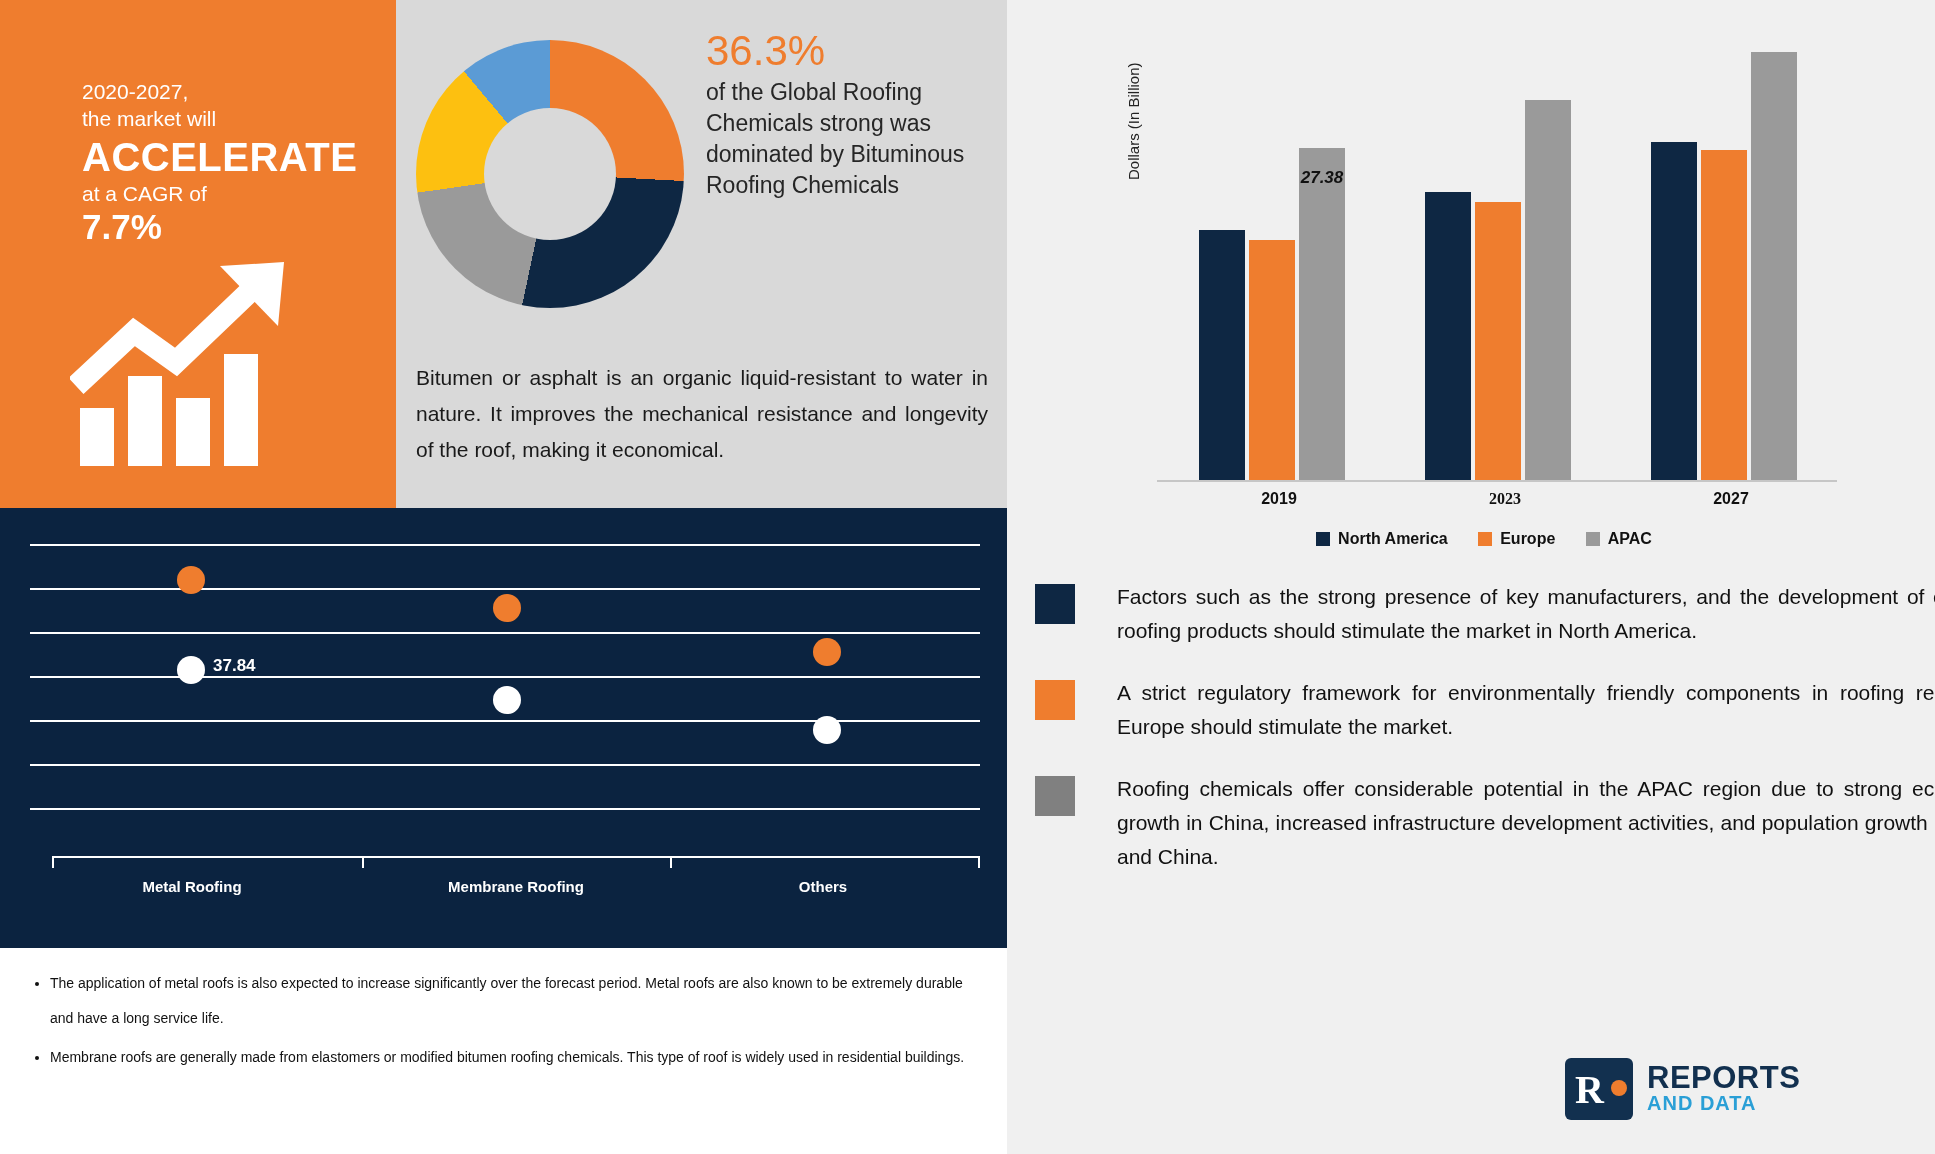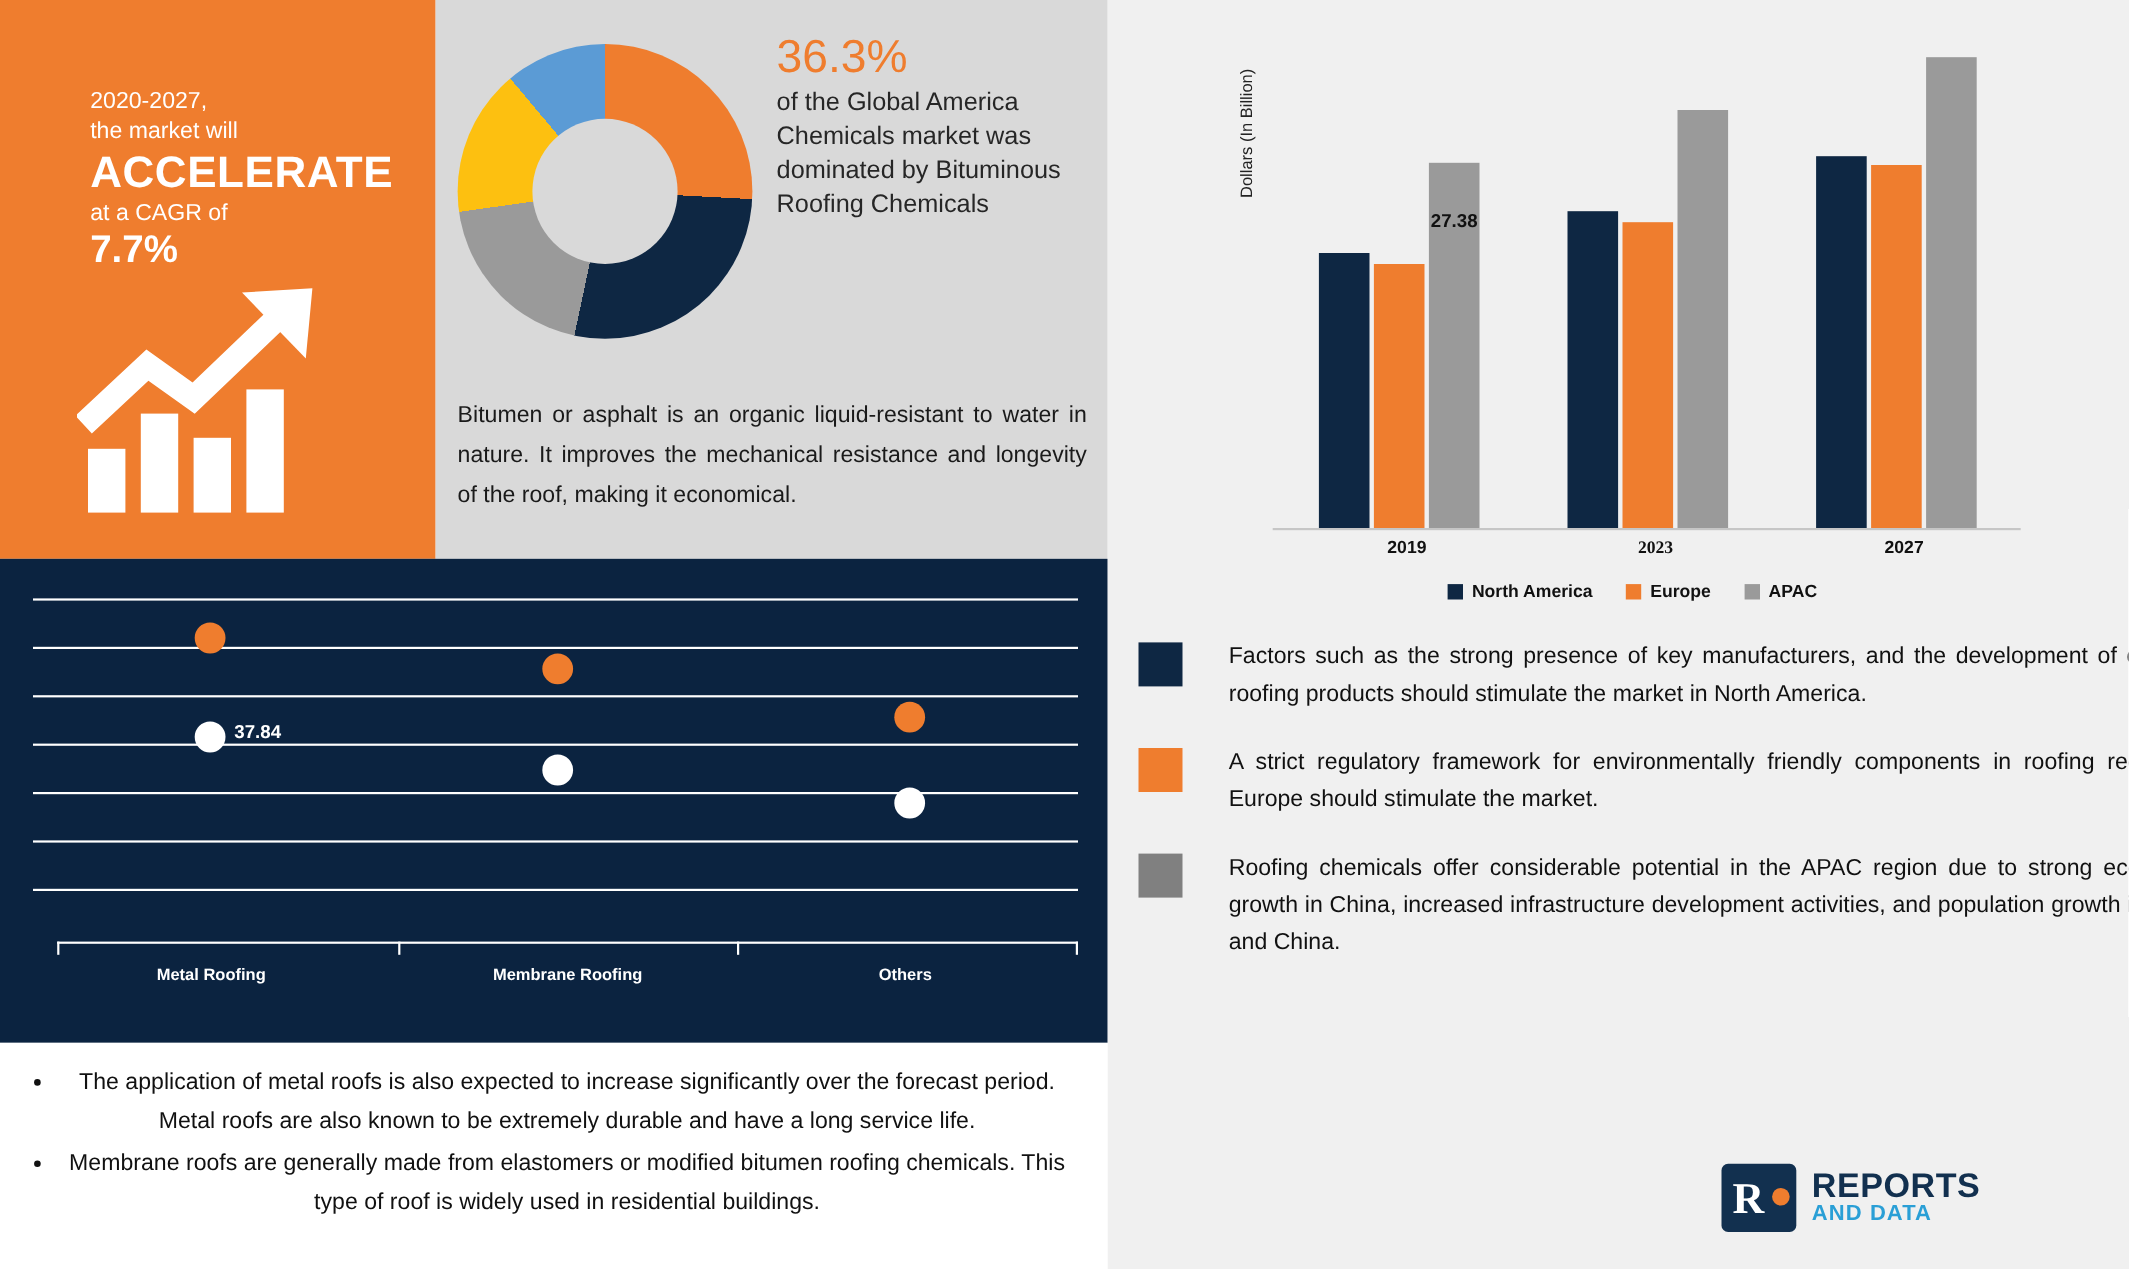--- a/index.html
+++ b/index.html
@@ -56,21 +56,21 @@
   .dot.o { background:#ef7d2e; }
   .dot.w { background:#ffffff; }
   .dot-label { position:absolute; color:#ffffff; font-size:17px; font-weight:700; }
   .cat-label { position:absolute; color:#ffffff; font-size:15px; font-weight:700; text-align:center; }
   .dot-legend { position:absolute; left:0; top:382px; width:1007px; text-align:center; color:#ffffff; font-size:16px; font-weight:700; }
   .dot-legend span.sw { display:inline-block; width:13px; height:13px; border-radius:50%; margin:0 8px 0 26px; vertical-align:middle;}
 
   
   .left-bullets { position:absolute; left:0; top:948px; width:1007px; height:206px; background:#ffffff; padding:18px 26px 0 26px; }
   .left-bullets ul { margin:0; padding-left:24px; }
-  .left-bullets li { font-size:21px; line-height:35px; color:#111; margin-bottom:4px; text-align:center; }
+  .left-bullets li { font-size:14px; line-height:35px; color:#111; margin-bottom:4px; text-align:left; }
 
   
   .right-col { position:absolute; left:1007px; top:0; width:928px; height:1154px; background:#f0f0f0; }
 
   .bar-area { position:absolute; left:40px; top:20px; width:870px; height:500px; }
   .y-axis-title { position:absolute; left:78px; top:160px; transform:rotate(-90deg); transform-origin:left top; font-size:15px; color:#222; white-space:nowrap;}
   .plot { position:absolute; left:110px; top:30px; width:680px; height:430px; }
   .bar { position:absolute; bottom:0; width:46px; }
   .bar.na { background:#0e2743; }
   .bar.eu { background:#ef7d2e; }
@@ -117,21 +117,21 @@
         <path d="M150 8 L214 4 L208 68 Z" fill="#ffffff"></path>
       </svg>
     </div>
 
     <div class="donut-panel">
       <div class="donut-wrap">
         <div class="donut"></div>
       </div>
       <div class="donut-right">
         <div class="pct">36.3%</div>
-        <div class="pct-desc">of the Global America Chemicals market was dominated by Bituminous Roofing Chemicals</div>
+        <div class="pct-desc">of the Global Roofing Chemicals strong was dominated by Bituminous Roofing Chemicals</div>
       </div>
       <div class="bitumen-text">Bitumen or asphalt is an organic liquid-resistant to water in nature. It improves the mechanical resistance and longevity of the roof, making it economical.</div>
     </div>
 
     <div class="navy">
       <div class="dot-chart">
         <div class="gridline" style="top:18px;"></div>
         <div class="gridline" style="top:62px;"></div>
         <div class="gridline" style="top:106px;"></div>
         <div class="gridline" style="top:150px;"></div>
@@ -180,21 +180,21 @@
 
         <div class="bar na" style="left:268px; height:288px;"></div>
         <div class="bar eu" style="left:318px; height:278px;"></div>
         <div class="bar ap" style="left:368px; height:380px;"></div>
 
         <div class="bar na" style="left:494px; height:338px;"></div>
         <div class="bar eu" style="left:544px; height:330px;"></div>
         <div class="bar ap" style="left:594px; height:428px;"></div>
       </div>
 
-      <div class="bar-val" style="left:235px; top:171px;">27.38</div>
+      <div class="bar-val" style="left:235px; top:148px;font-style:italic;">27.38</div>
 
       <div class="xaxis"></div>
       <div class="xlab" style="left:152px;">2019</div>
       <div class="xlab" style="left:378px;font-family:Liberation Serif, serif;">2023</div>
       <div class="xlab" style="left:604px;">2027</div>
     </div>
 
     <div class="bar-legend" style="top:530px;">
       <span class="sw" style="background:#0e2743;"></span><span>North America</span>
       <span class="sw" style="background:#ef7d2e;"></span><span>Europe</span>

